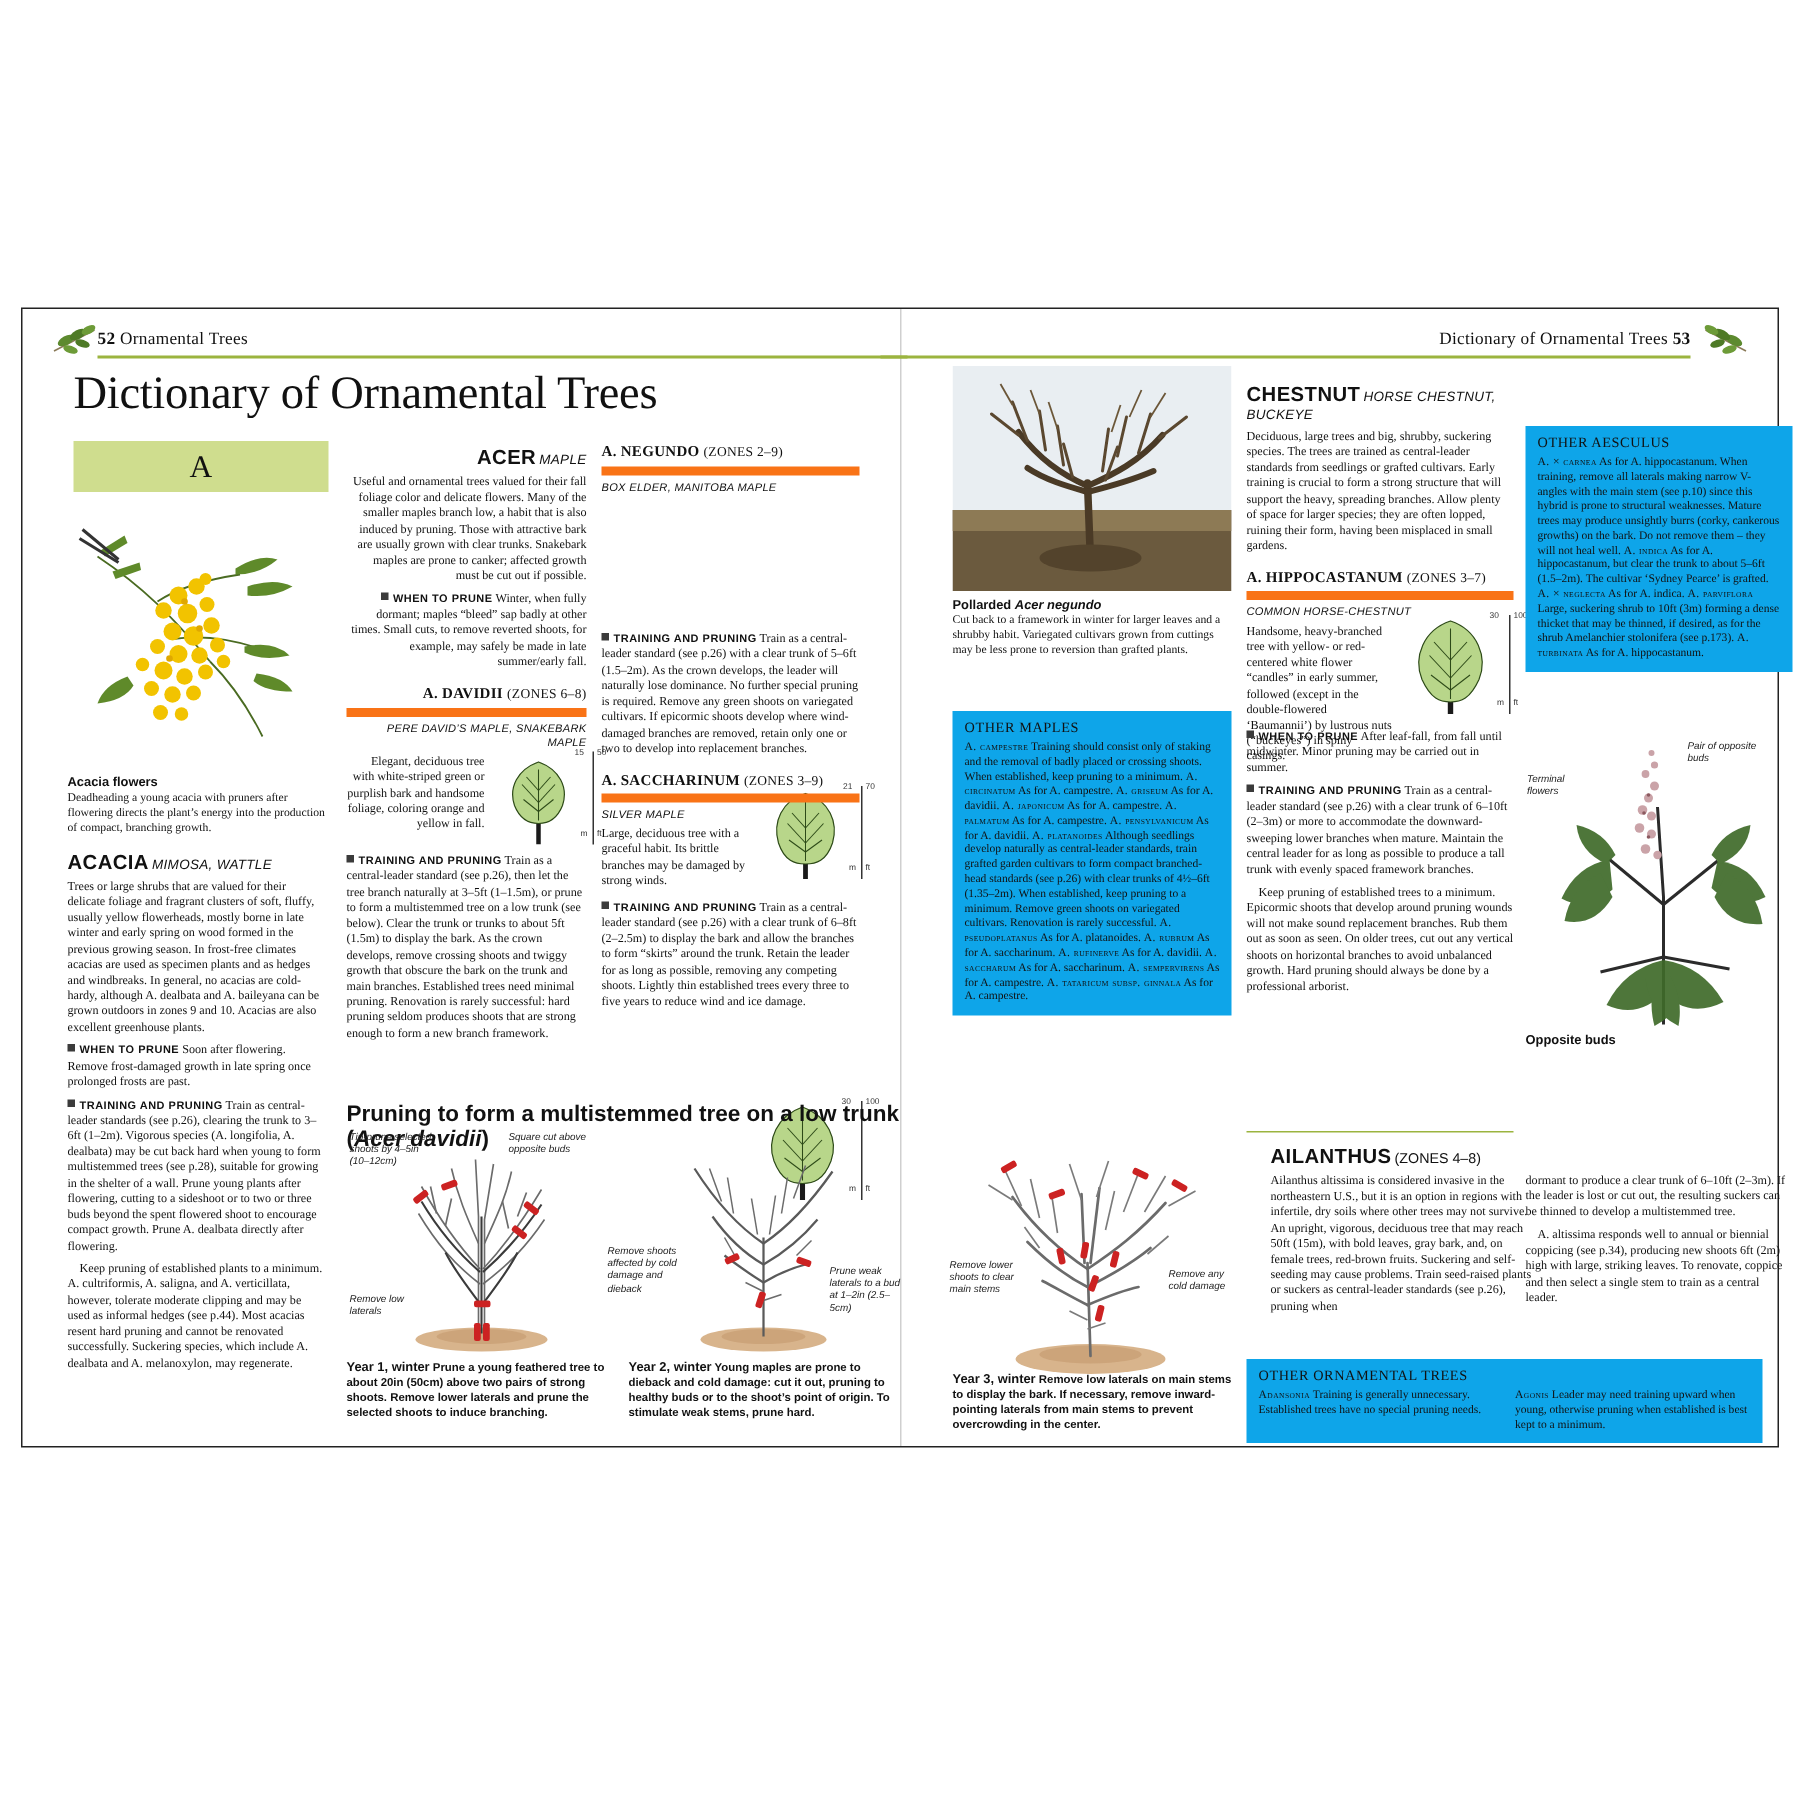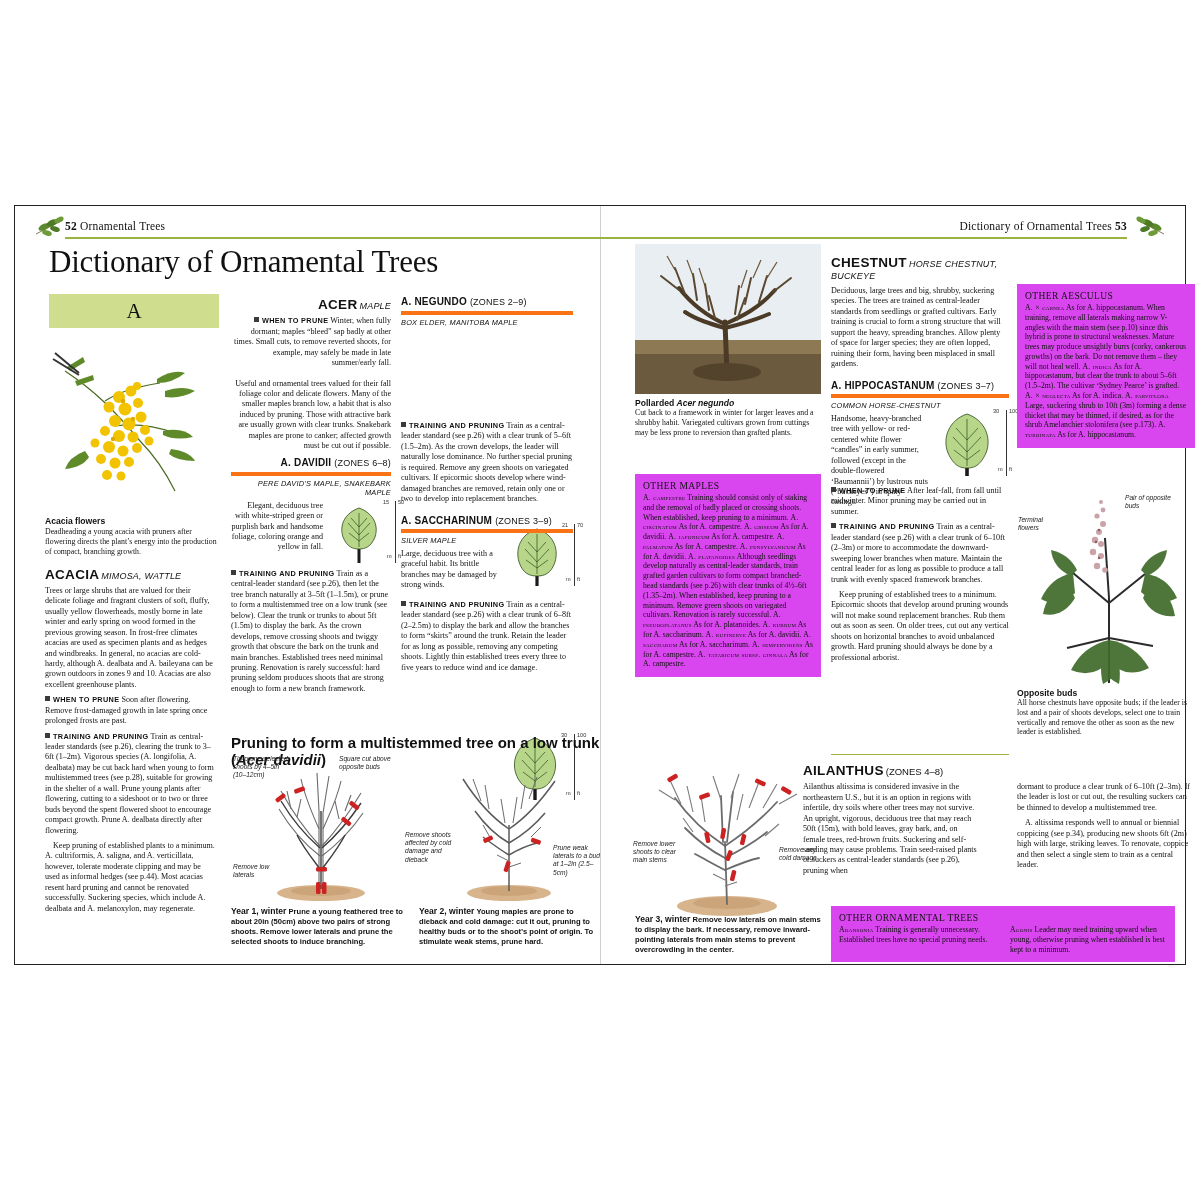--- a/index.html
+++ b/index.html
@@ -12,31 +12,31 @@
   .runhead.left{left:50px;}
   .runhead.right{right:58px;}
   .runhead b{font-weight:bold;}
   .rule{position:absolute;height:1.5px;background:#9bb43f;}
   .sprig{position:absolute;width:30px;height:22px;}
   h1.title{position:absolute;left:34px;top:38px;margin:0;font-size:31px;font-weight:normal;font-family:"Liberation Serif",serif;letter-spacing:-.2px;color:#111;}
   
   .col{position:absolute;font-size:8.1px;line-height:1.29;text-align:left;}
   .gen-head{font-family:"Liberation Sans",sans-serif;font-weight:bold;font-size:13.5px;letter-spacing:.3px;display:inline;}
   .gen-common{font-style:italic;font-size:9px;font-family:"Liberation Sans",sans-serif;letter-spacing:.2px;}
-  .sp-head{font-family:Liberation Sans, sans-serif;font-weight:bold;font-size:10px;letter-spacing:.2px;border-bottom:4px solid #f97316;padding-bottom:2px;margin-bottom:3px;display:block;}
+  .sp-head{font-family:Liberation Serif, serif;font-weight:bold;font-size:10px;letter-spacing:.2px;border-bottom:6px solid #f97316;padding-bottom:2px;margin-bottom:3px;display:block;}
   .sp-head .zones{font-weight:normal;font-size:9px;}
   .sp-common{font-style:italic;font-size:7.4px;font-family:"Liberation Sans",sans-serif;letter-spacing:.2px;display:block;margin-bottom:3px;}
   p{margin:0 0 5px 0;}
   .sub{font-family:"Liberation Sans",sans-serif;font-weight:bold;font-size:7.3px;letter-spacing:.35px;}
   .sq{display:inline-block;width:5px;height:5px;background:#3b3b3b;margin-right:3px;vertical-align:1px;}
   i{font-style:italic;}
   .caption-head{font-family:"Liberation Sans",sans-serif;font-weight:bold;font-size:8.6px;}
   .caption-head i{font-style:italic;}
   .cap{font-size:7.8px;line-height:1.26;}
-  .green-box{background:#d946ef;padding:7px 8px 8px 8px;box-sizing:border-box;}
+  .green-box{background:#0ea5e9;padding:7px 8px 8px 8px;box-sizing:border-box;}
   .green-box h4{margin:0 0 2px 0;font-family:"Liberation Serif",serif;font-weight:normal;font-size:9.5px;letter-spacing:.4px;}
   .green-box .sc{font-variant:small-caps;letter-spacing:.3px;}
   .box-body{font-size:7.7px;line-height:1.27;}
   .aletter{position:absolute;left:34px;top:88px;width:170px;height:34px;background:#cfdd8e;display:flex;align-items:center;justify-content:center;font-size:21px;font-family:"Liberation Serif",serif;}
   .figcap{font-family:"Liberation Sans",sans-serif;font-size:7.6px;line-height:1.3;font-weight:bold;}
   .figcap b{font-size:8.6px;}
   .diagtitle{font-family:"Liberation Sans",sans-serif;font-weight:bold;font-size:15px;}
   .diagtitle i{font-style:italic;}
   .anno{position:absolute;font-family:"Liberation Sans",sans-serif;font-style:italic;font-size:6.6px;line-height:1.25;color:#222;}
   .scalelab{position:absolute;font-family:"Liberation Sans",sans-serif;font-size:5.6px;color:#333;}
@@ -138,25 +138,25 @@
         <span>Train as central-leader standards (see p.26), clearing the trunk to 3–6ft (1–2m). Vigorous species (A. longifolia, A. dealbata) may be cut back hard when young to form multistemmed trees (see p.28), suitable for growing in the shelter of a wall. Prune young plants after flowering, cutting to a sideshoot or to two or three buds beyond the spent flowered shoot to encourage compact growth. Prune A. dealbata directly after flowering.</span>
       </p>
       <p style="text-indent:8px;">Keep pruning of established plants to a minimum. A. cultriformis, A. saligna, and A. verticillata, however, tolerate moderate clipping and may be used as informal hedges (see p.44). Most acacias resent hard pruning and cannot be renovated successfully. Suckering species, which include A. dealbata and A. melanoxylon, may regenerate.</p>
     </div>
 
     <div class="col" style="left:216px;top:90px;width:160px;text-align:right;">
       <div style="margin-bottom:3px;">
         <span class="gen-head">ACER</span>
         <span class="gen-common">MAPLE</span>
       </div>
+      <p>Useful and ornamental trees valued for their fall foliage color and delicate flowers. Many of the smaller maples branch low, a habit that is also induced by pruning. Those with attractive bark are usually grown with clear trunks. Snakebark maples are prone to canker; affected growth must be cut out if possible.</p>
       <p style="margin-bottom:10px;">
         <span class="sq"></span><span class="sub">WHEN TO PRUNE</span>
         <span>Winter, when fully dormant; maples “bleed” sap badly at other times. Small cuts, to remove reverted shoots, for example, may safely be made in late summer/early fall.</span>
       </p>
-      <p>Useful and ornamental trees valued for their fall foliage color and delicate flowers. Many of the smaller maples branch low, a habit that is also induced by pruning. Those with attractive bark are usually grown with clear trunks. Snakebark maples are prone to canker; affected growth must be cut out if possible.</p>
 
       <span class="sp-head">
         <span>A. DAVIDII</span>
         <span class="zones">(ZONES 6–8)</span>
       </span>
       <span class="sp-common">PERE DAVID’S MAPLE, SNAKEBARK MAPLE</span>
       <p style="width:92px;">Elegant, deciduous tree with white-striped green or purplish bark and handsome foliage, coloring orange and yellow in fall.</p>
     </div>
 
     <svg style="position:absolute;left:320px;top:295px;width:48px;height:62px;" viewBox="0 0 48 62">
@@ -505,21 +505,21 @@
         <span>After leaf-fall, from fall until midwinter. Minor pruning may be carried out in summer.</span>
       </p>
       <p>
         <span class="sq"></span><span class="sub">TRAINING AND PRUNING</span>
         <span>Train as a central-leader standard (see p.26) with a clear trunk of 6–10ft (2–3m) or more to accommodate the downward-sweeping lower branches when mature. Maintain the central leader for as long as possible to produce a tall trunk with evenly spaced framework branches.</span>
       </p>
       <p style="text-indent:8px;">Keep pruning of established trees to a minimum. Epicormic shoots that develop around pruning wounds will not make sound replacement branches. Rub them out as soon as seen. On older trees, cut out any vertical shoots on horizontal branches to avoid unbalanced growth. Hard pruning should always be done by a professional arborist.</p>
     </div>
 
     <div class="rule" style="left:816px;top:548px;width:178px;height:1px;"></div>
-    <div class="col" style="left:788px;top:556px;width:178px;">
+    <div class="col" style="left:832px;top:556px;width:178px;">
       <div style="margin-bottom:3px;">
         <span class="gen-head">AILANTHUS</span>
         <span class="zones" style="font-family:'Liberation Sans',sans-serif;font-size:9.5px;">(ZONES 4–8)</span>
       </div>
       <p>Ailanthus altissima is considered invasive in the northeastern U.S., but it is an option in regions with infertile, dry soils where other trees may not survive. An upright, vigorous, deciduous tree that may reach 50ft (15m), with bold leaves, gray bark, and, on female trees, red-brown fruits. Suckering and self-seeding may cause problems. Train seed-raised plants or suckers as central-leader standards (see p.26), pruning when</p>
     </div>
     <div class="col" style="left:1002px;top:576px;width:178px;">
       <p>dormant to produce a clear trunk of 6–10ft (2–3m). If the leader is lost or cut out, the resulting suckers can be thinned to develop a multistemmed tree.</p>
       <p style="text-indent:8px;">A. altissima responds well to annual or biennial coppicing (see p.34), producing new shoots 6ft (2m) high with large, striking leaves. To renovate, coppice and then select a single stem to train as a central leader.</p>
     </div>
@@ -590,17 +590,16 @@
         <circle cx="62" cy="52" r="1.2"></circle>
           <circle cx="59" cy="64" r="1.2"></circle>
           <circle cx="62" cy="80" r="1.2"></circle>
       </g>
     </svg>
     <div class="anno" style="left:1003px;top:310px;width:36px;">Terminal flowers</div>
     <div class="anno" style="left:1110px;top:288px;width:52px;">Pair of opposite buds</div>
 
     <div style="position:absolute;left:1002px;top:482px;width:178px;">
       <div class="caption-head">Opposite buds</div>
-      <p class="cap">All horse chestnuts have opposite buds; if the leader is lost and a pair of shoots develops, select one to train vertically and remove the other as soon as the new leader is established.</p>
     </div>
 
   </div>
 </div>
 
 </body></html>

